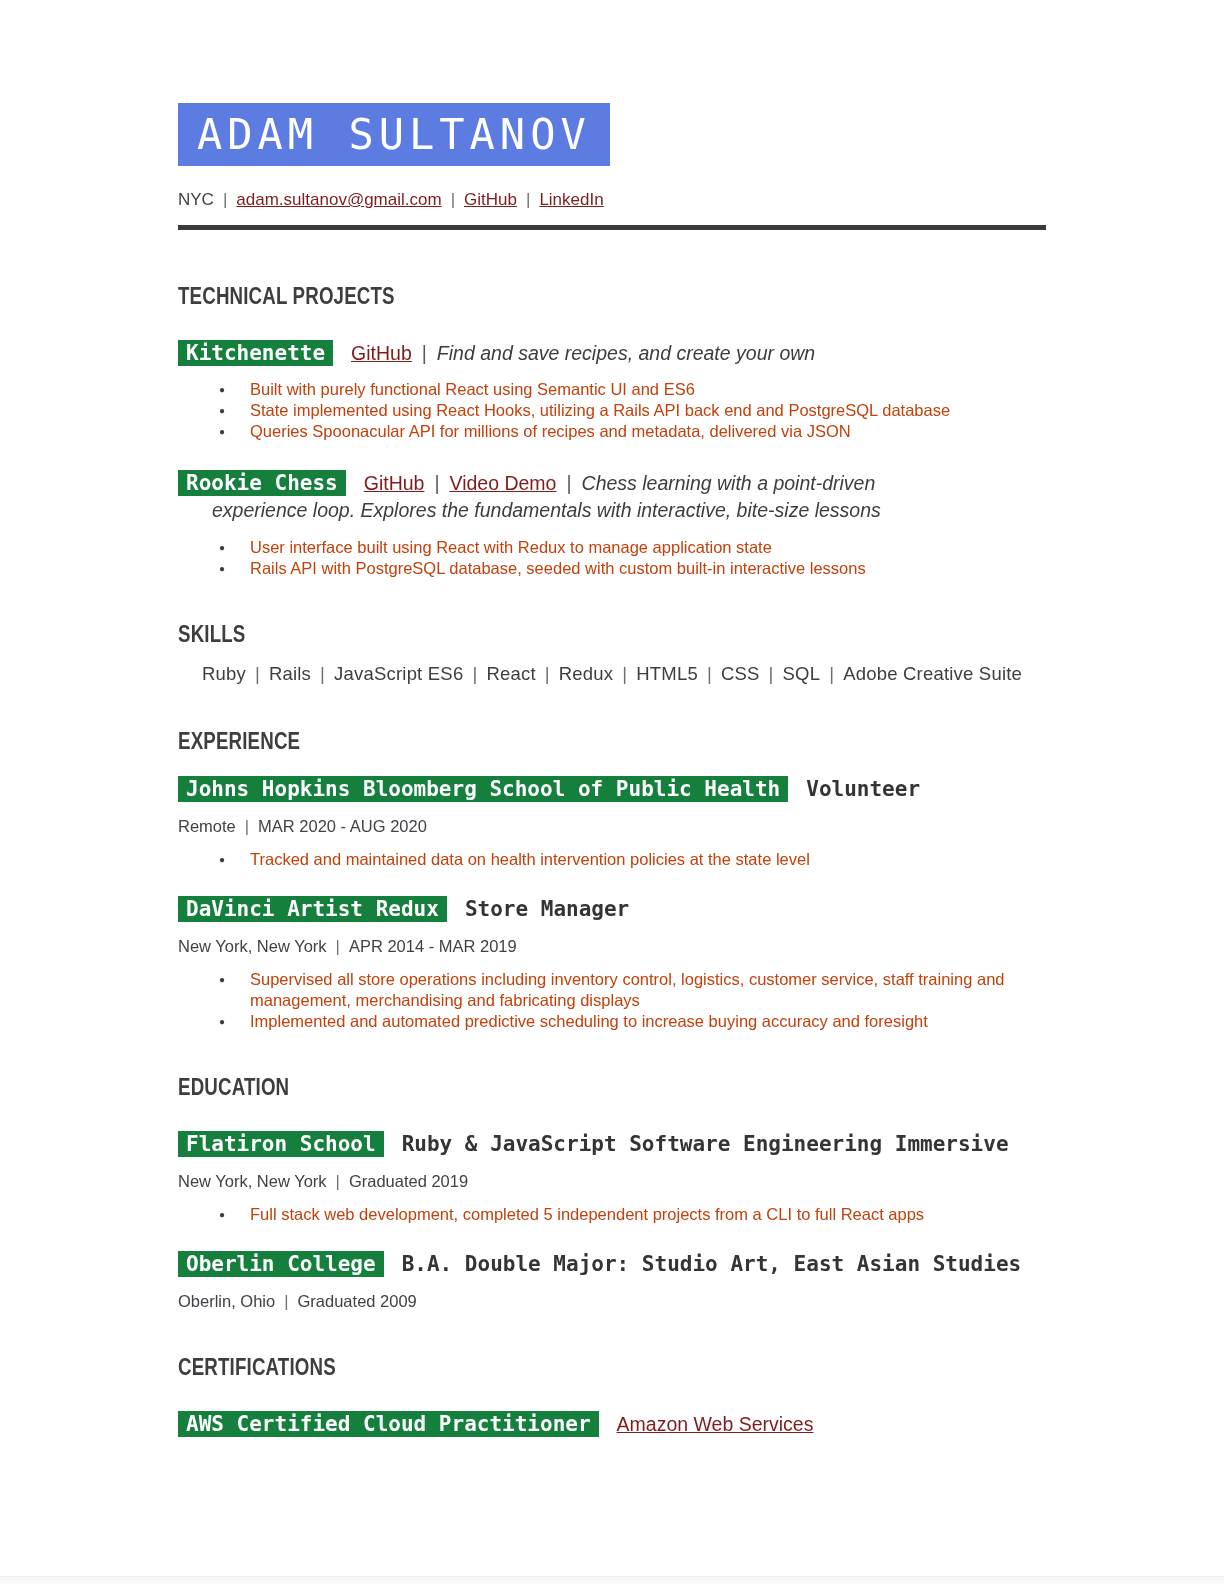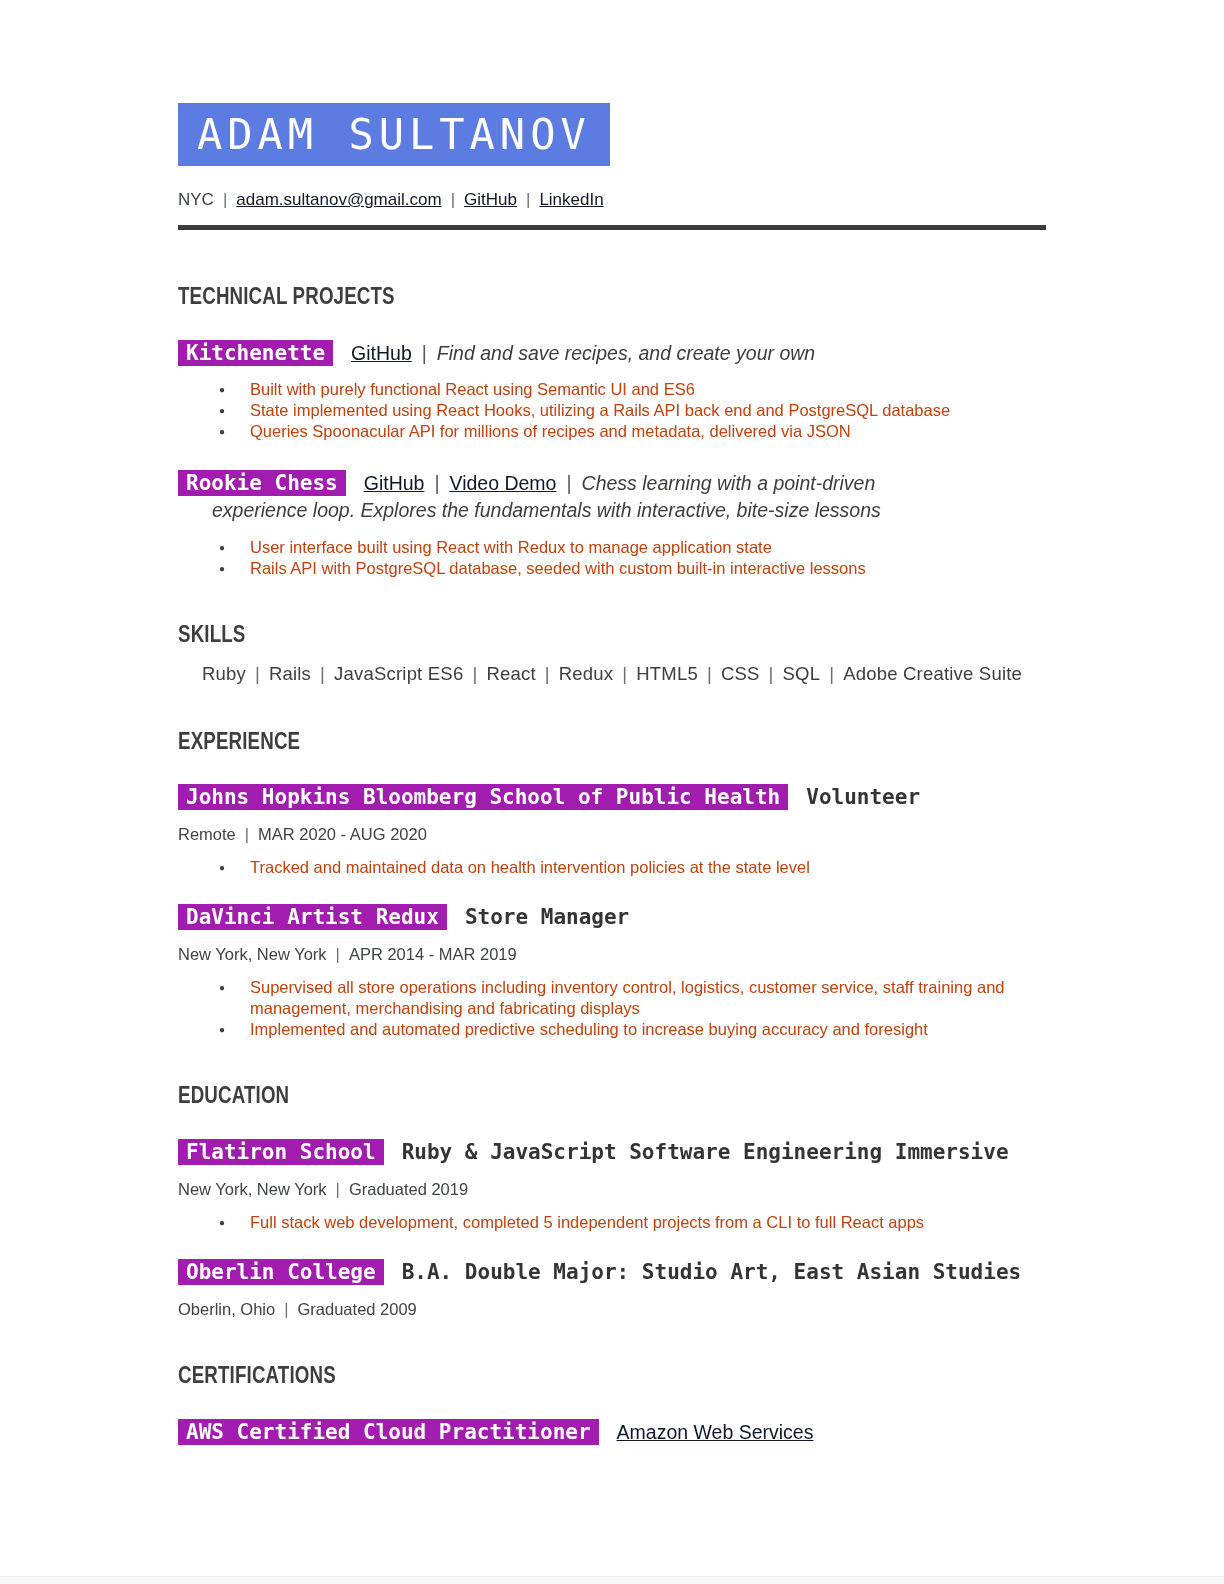--- a/index.html
+++ b/index.html
@@ -26,21 +26,21 @@
     white-space:nowrap;
   }
   .contact {
     margin-top:22px;
     font-size:17px;
     line-height:24px;
     color:#3f4246;
   }
   .contact .sep, .meta .sep, .skills-line .sep { color:#6b6f73; margin:0 9px; }
   a.link {
-    color:#0f172a;
+    color:#7f1d1d;
     text-decoration:underline;
     cursor:pointer;
   }
   .rule { margin-top:13px; height:5px; background:#3b3b3b; }
 
   
   h2.sec {
     font-size:24px; line-height:26px; font-weight:bold; color:#3e3e3e;
     letter-spacing:0.2px;
   }
@@ -51,21 +51,21 @@
   h2.m-edu { margin-top:42px; }
   h2.m-cert { margin-top:42px; }
 
   
   .entry-line {
     font-size:19.5px; line-height:27px; color:#3c4043;
     padding-left:34px; text-indent:-34px;
   }
   .entry-line.rookie { max-width:780px; margin-top:28px; }
   .hl {
-    background:#a21caf; color:#ffffff;
+    background:#15803d; color:#ffffff;
     font-family:"DejaVu Sans Mono", monospace;
     font-weight:bold; font-size:21px;
     padding:1px 8px;
     margin-right:18px;
     white-space:nowrap;
     text-align:right;
   }
   .role {
     font-family:"DejaVu Sans Mono", monospace;
     font-weight:bold; font-size:21px; color:#343434;
@@ -85,21 +85,21 @@
     content:"●";
     position:absolute; left:41px; top:0;
     font-size:10px; line-height:21px; color:#3c4043;
   }
 
   
   .meta { margin-top:12px; font-size:16.5px; line-height:22px; color:#3f4246; }
   .skills-line { margin-top:16px; font-size:18.5px; line-height:21px; color:#3c4043; letter-spacing:0.2px;text-align:center; }
 
   .mt-proj1 { margin-top:31px; }
-  .mt-job1 { margin-top:30px; }
+  .mt-job1 { margin-top:22px; }
   .mt-job2 { margin-top:26px; }
   .mt-edu1 { margin-top:31px; }
   .mt-edu2 { margin-top:26px; }
   .mt-cert1 { margin-top:31px; }
 
   .page-bottom-strip {
     position:absolute; left:0; right:0; bottom:0;
     height:8px; background:#f7f8f9; border-top:1px solid #eceef0;
   }
 </style>

